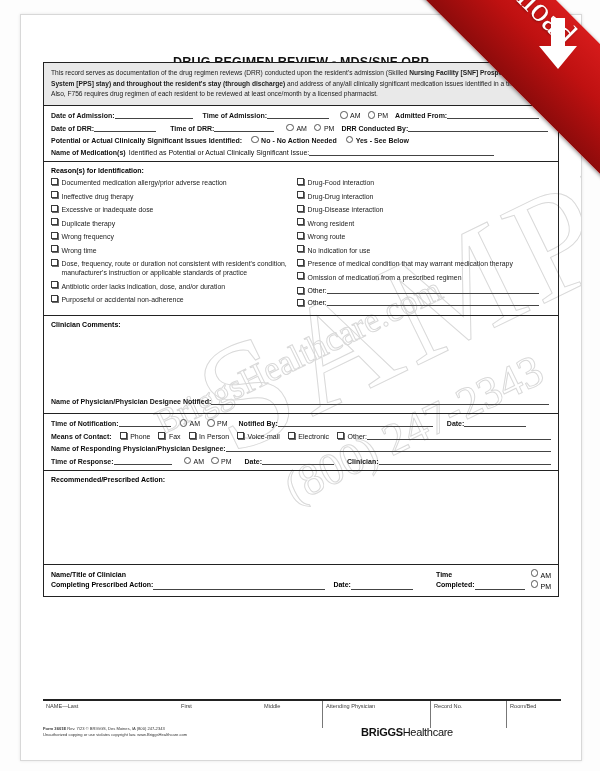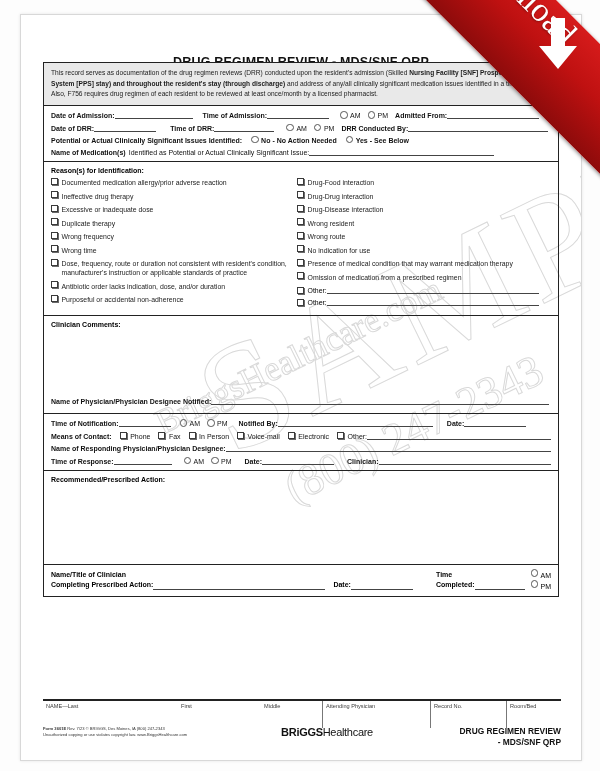--- a/index.html
+++ b/index.html
@@ -363,24 +363,20 @@
 
     <div class="footer" style="top:711px">
       <div class="foot-left">
         <div><b>Form 3601E</b>
              <span>Rev. 7/23  © BRIGGS, Des Moines, IA  (800) 247-2343</span></div>
         <div>Unauthorized copying or use violates copyright law.  www.BriggsHealthcare.com</div>
       </div>
       <div class="foot-mid">
         <span class="bg">BRiGGS</span><span class="hc">Healthcare</span>
       </div>
-      <div class="foot-right">
-        <div>DRUG REGIMEN REVIEW</div>
-        <div>- MDS/SNF QRP</div>
-      </div>
     </div>
 
   </div>
 
   <div class="ribbon-wrap">
     <div class="ribbon"></div>
     <div class="ribbon-text">download</div>
     <svg class="ribbon-arrow" viewBox="0 0 44 56">
       <polygon points="15,2 29,2 29,30 41,30 22,53 3,30 15,30" fill="#ffffff"></polygon>
     </svg>

